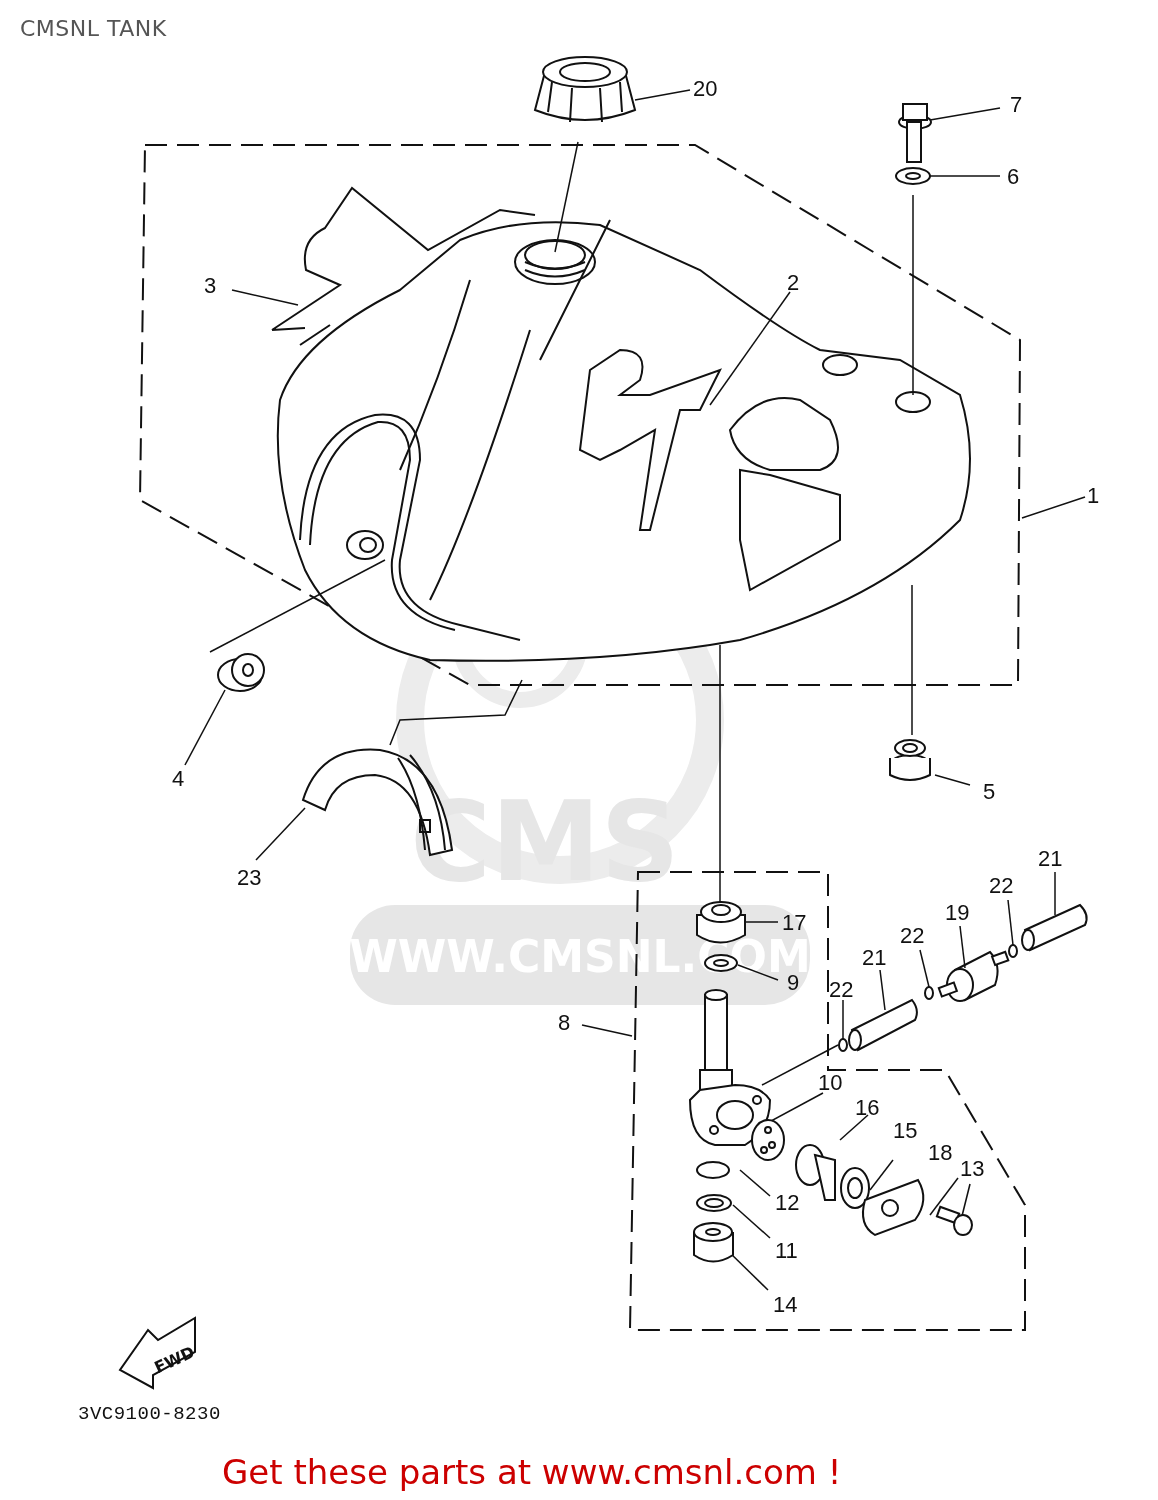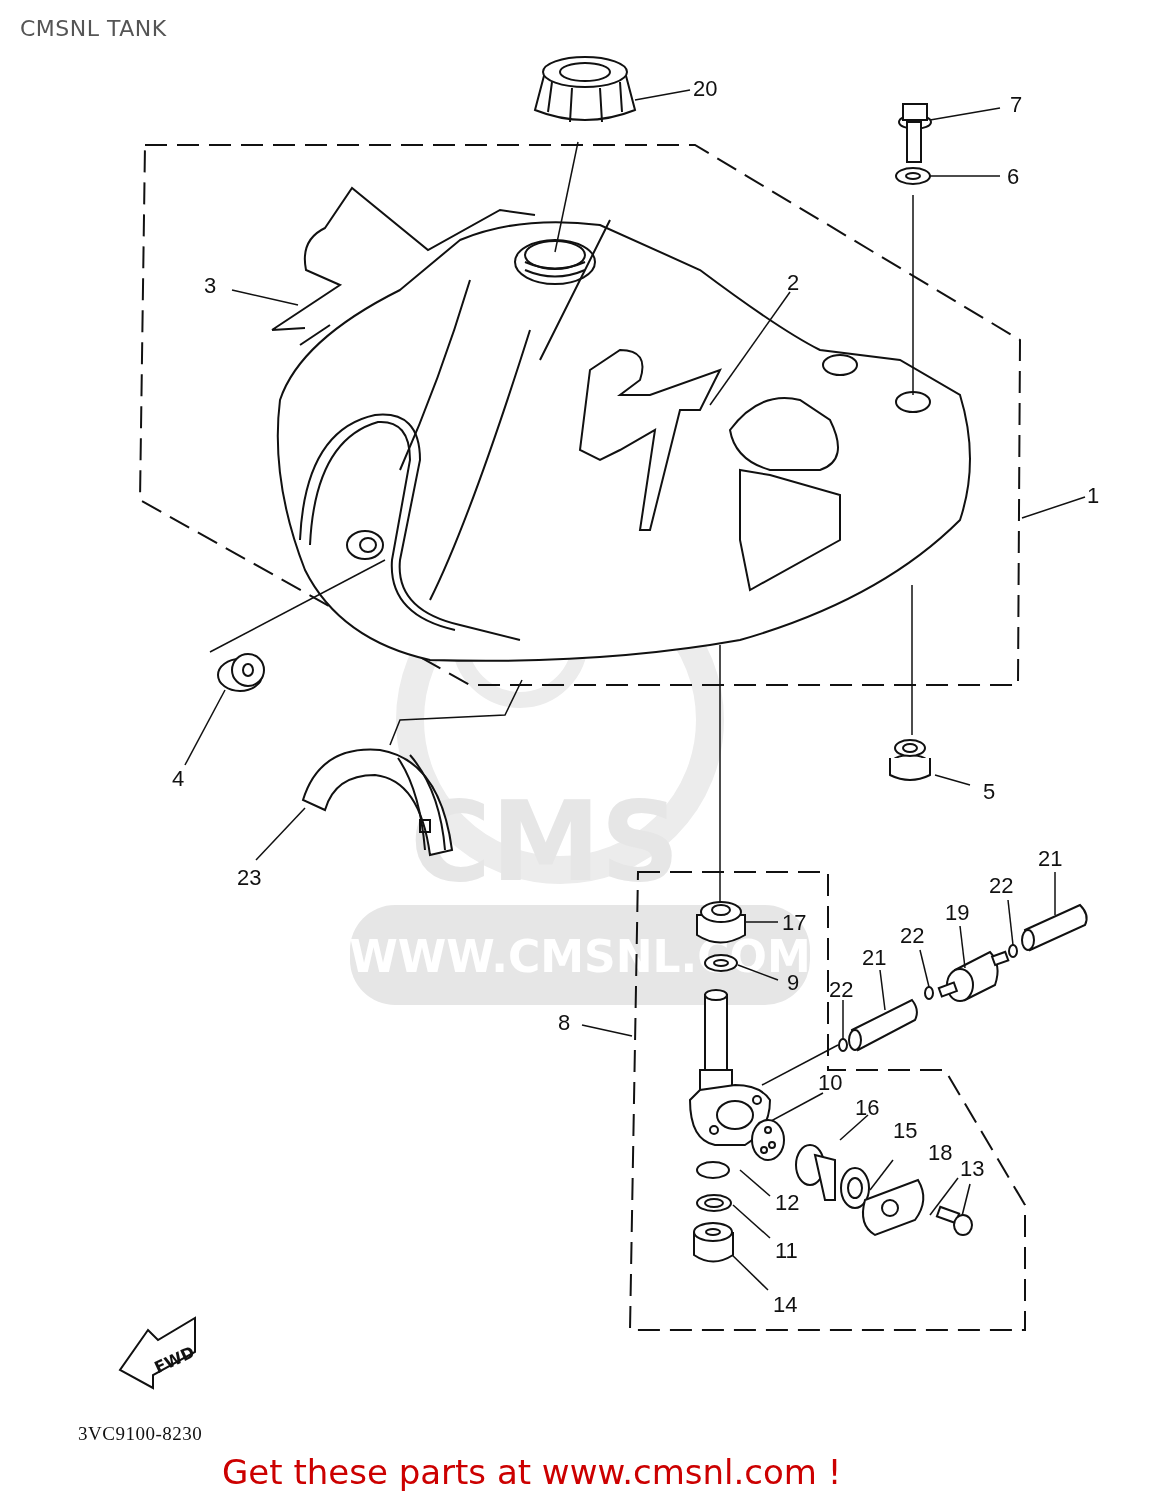--- a/index.html
+++ b/index.html
@@ -1,20 +1,20 @@
 <!DOCTYPE html>
 <html><head>
 <meta charset="utf-8">
 <style>
   html, body { margin: 0; padding: 0; background: #ffffff; }
   body { width: 1158px; height: 1500px; position: relative; overflow: hidden; font-family: "Liberation Sans", sans-serif; }
   .page-title { position: absolute; left: 20px; top: 16px; font-size: 22px; color: #555555; letter-spacing: 0.5px; font-family: "DejaVu Sans", sans-serif; }
   svg.diagram { position: absolute; left: 0; top: 0; width: 1158px; height: 1500px; }
   .callout { font-family: "Liberation Sans", sans-serif; font-size: 22px; fill: #111111; }
-  .code { position: absolute; left: 78px; top: 1403px; font-size: 19px; color: #111111; letter-spacing: 0.5px; font-family: Liberation Serif, serif; margin-top: 20px; }
+  .code { position: absolute; left: 78px; top: 1403px; font-size: 19px; color: #111111; letter-spacing: 0.5px; font-family: Liberation Mono, monospace; }
   .promo { position: absolute; left: 222px; top: 1452px; font-size: 34px; color: #cc0000; font-family: "DejaVu Sans", sans-serif; text-decoration: none; }
   .wm { font-family: "DejaVu Sans", sans-serif; font-weight: bold; fill: #e6e6e6; }
   .ln { stroke: #111; stroke-width: 2; fill: none; }
   .lnf { stroke: #111; stroke-width: 2; fill: #fff; }
   .dash { stroke: #111; stroke-width: 2; fill: none; stroke-dasharray: 22 10; }
   .thin { stroke: #111; stroke-width: 1.5; fill: none; }
 </style>
 </head>
 <body>
 

